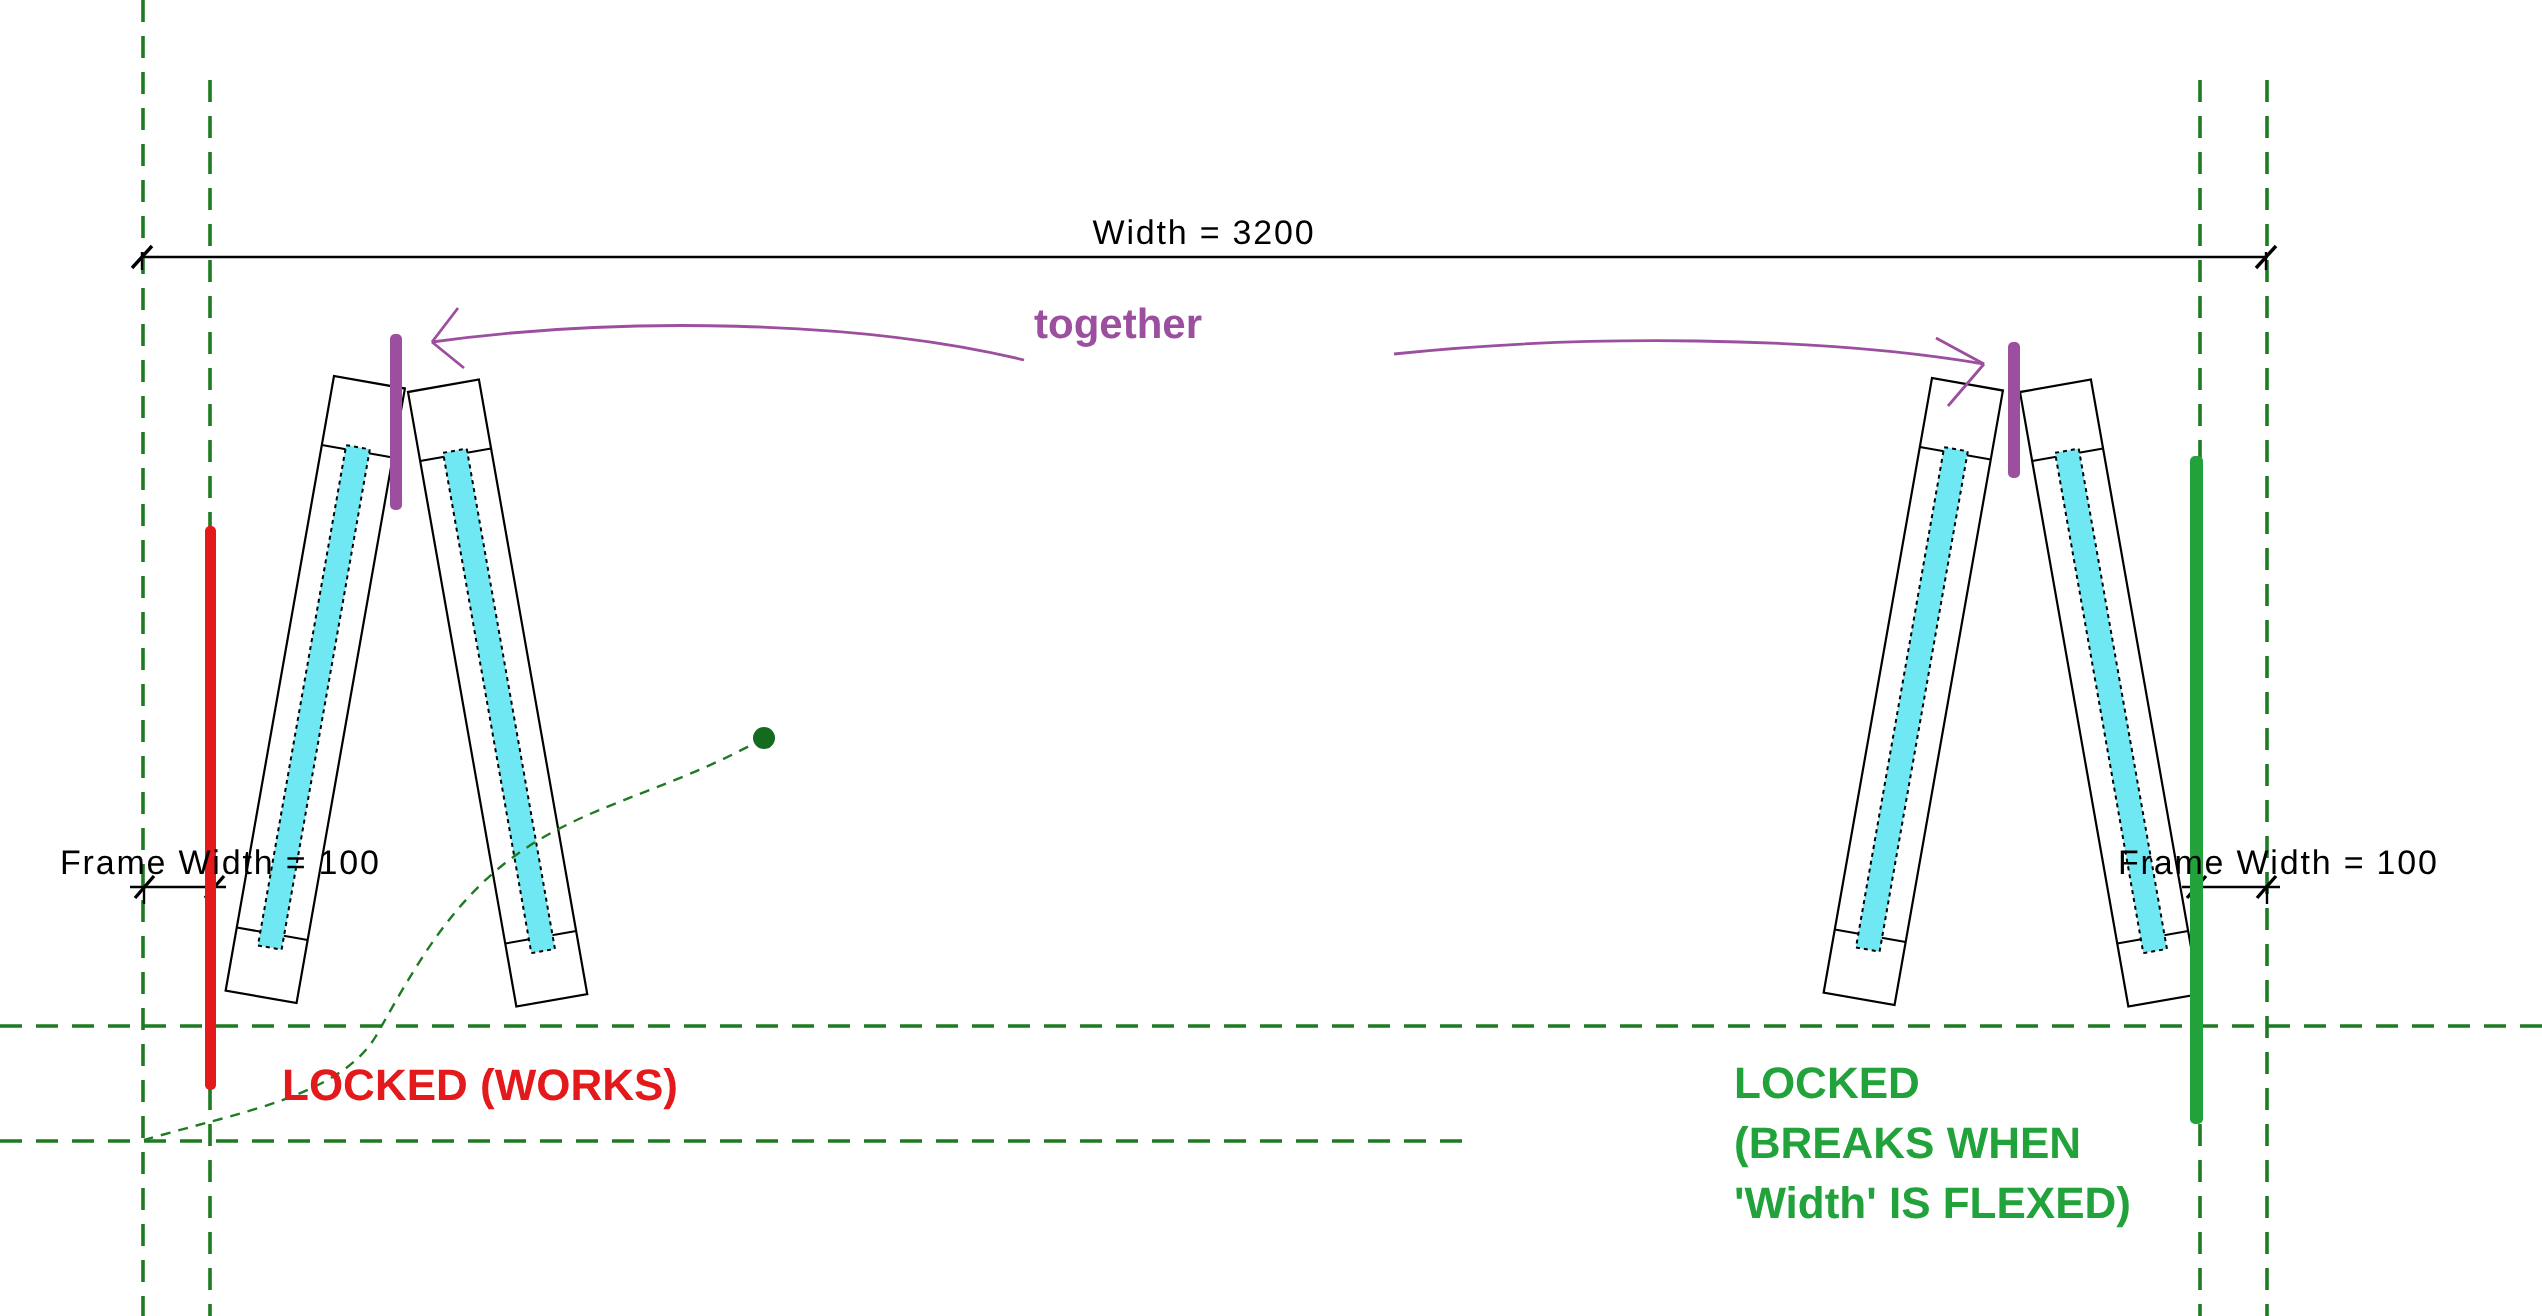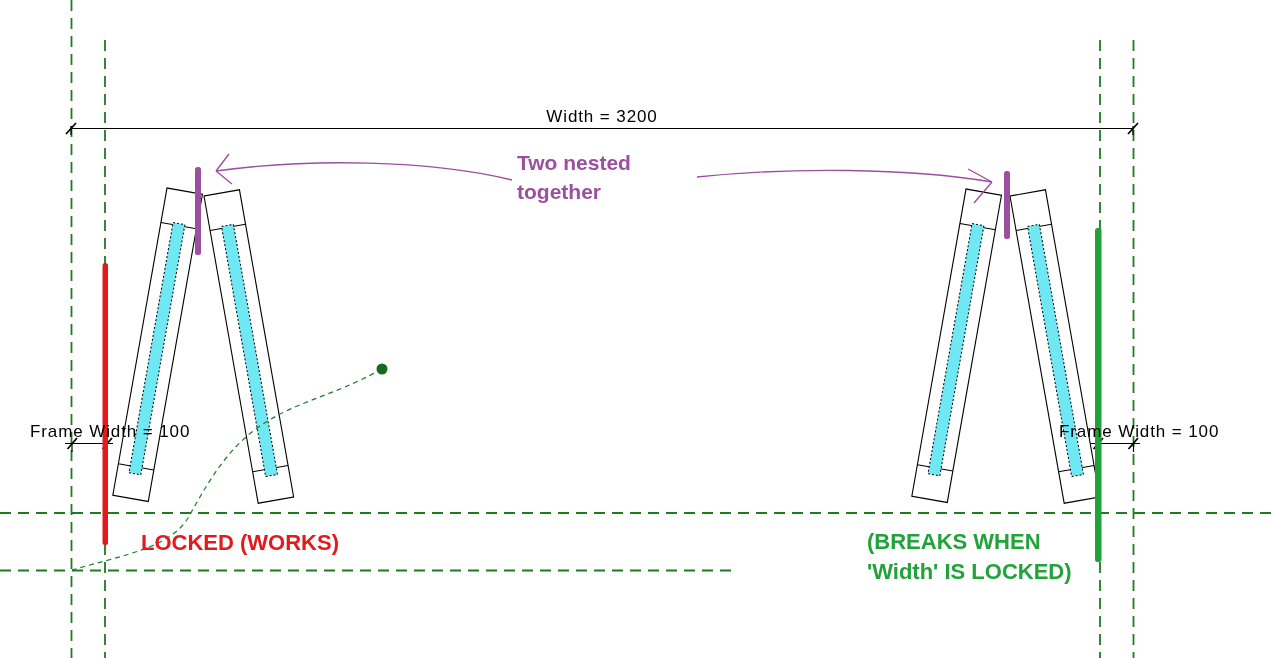--- a/index.html
+++ b/index.html
@@ -111,24 +111,24 @@
       <path d="M 697,177 C 790,167 910,168 992,182"></path>
       <path d="M 992,182 L 968,169 M 992,182 L 974,203"></path>
     </g>
   </svg>
 
   <div class="dim-label centered" style="left:602px;top:107px;">Width = 3200</div>
   <div class="dim-label" style="left:30px;top:422px;">Frame Width = 100</div>
   <div class="dim-label" style="left:1059px;top:422px;">Frame Width = 100</div>
 
   <div class="note note-purple">
-    <span>Two nested</span>
     <span>together</span>
   </div>
 
   <div class="note note-red">LOCKED (WORKS)</div>
 
   <div class="note note-green">
+    <span>LOCKED</span>
     <span>(BREAKS WHEN</span>
-    <span>'Width' IS LOCKED)</span>
+    <span>'Width' IS FLEXED)</span>
   </div>
 
 </div>
 
 </body></html>

